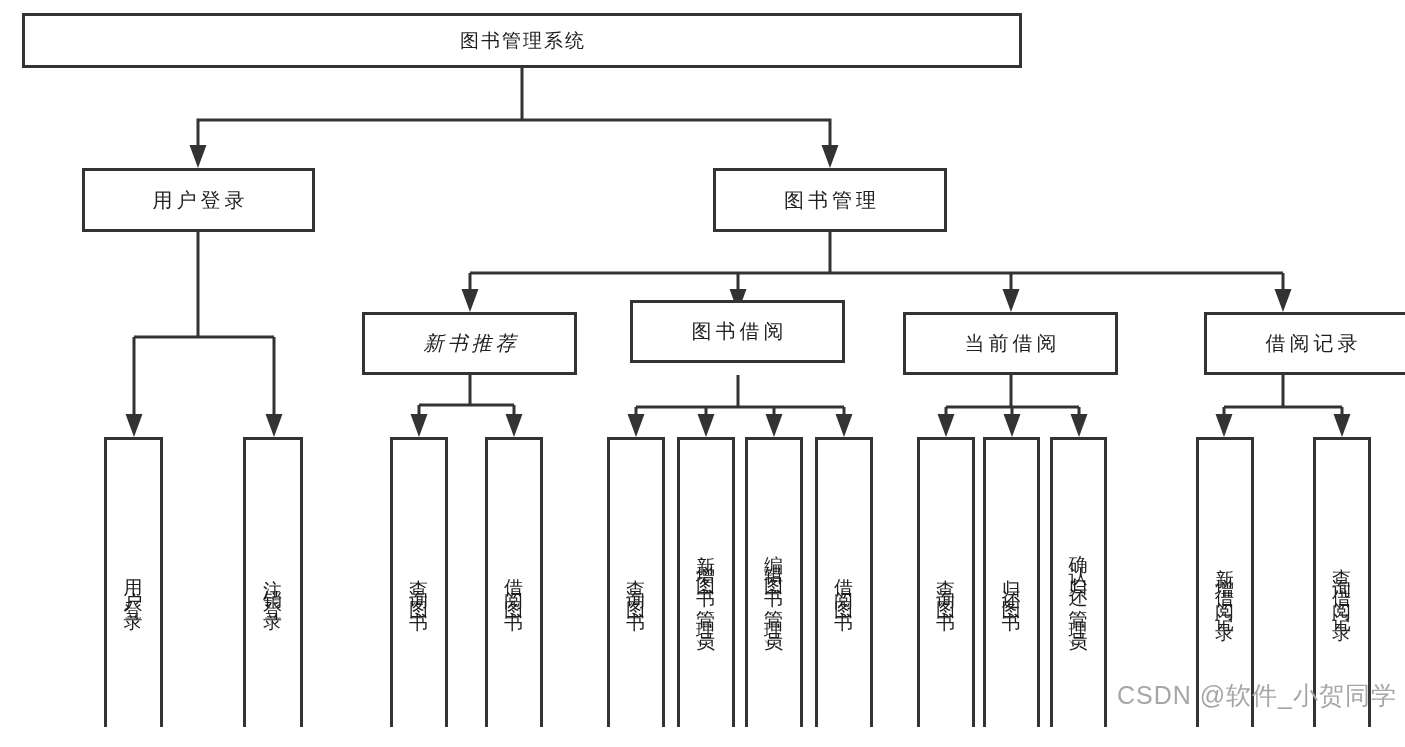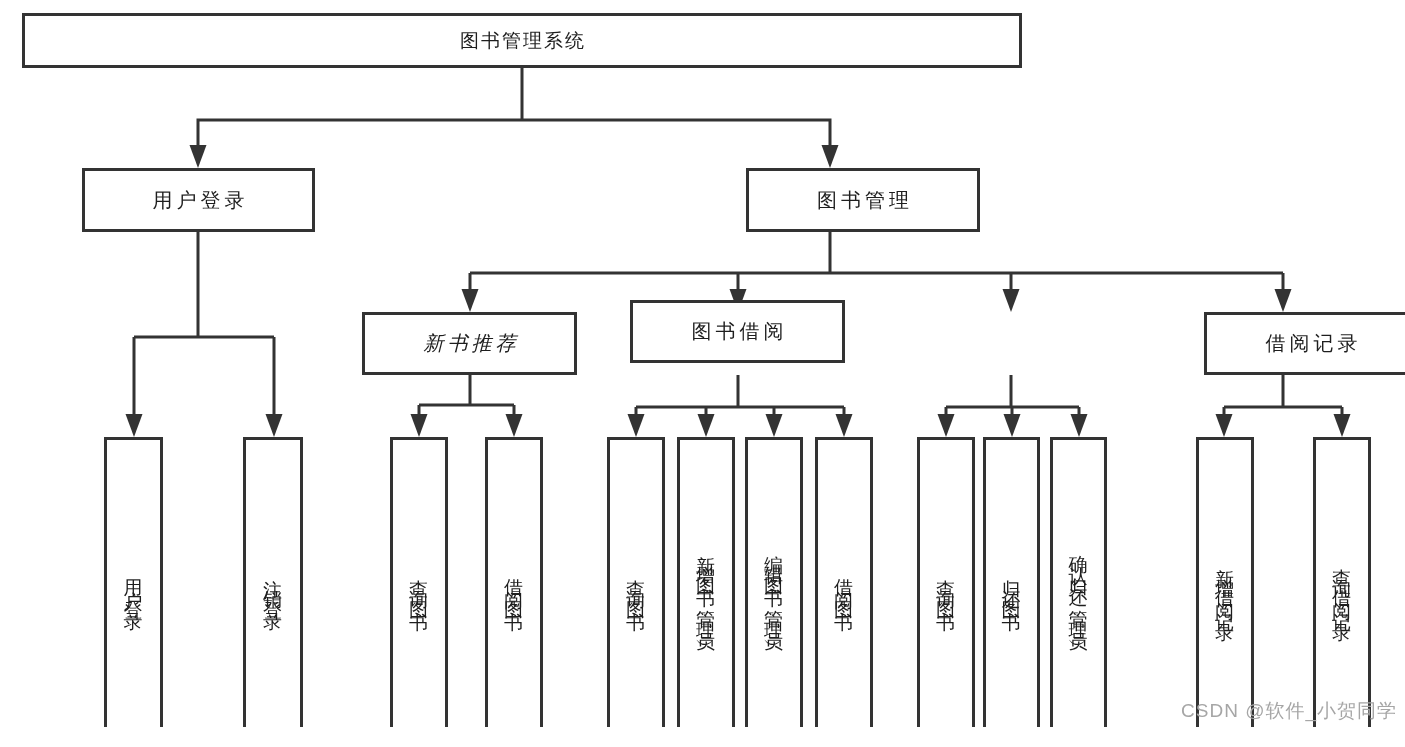--- a/index.html
+++ b/index.html
@@ -43,22 +43,22 @@
     writing-mode: vertical-rl;
     text-orientation: mixed;
     font-size: 19px;
     letter-spacing: 11px;
     line-height: 1;
     white-space: nowrap;
   }
   .watermark {
     position: absolute;
     right: 8px;
-    bottom: 3px;
-    font-size: 19px;
+    bottom: 15px;
+    font-size: 25px;
     color: #a6a6a6;
     letter-spacing: 1px;
     z-index: 6;
     white-space: nowrap;
   }
 </style>
 </head>
 <body>
 
 <div class="stage">
@@ -99,24 +99,25 @@
       <polygon points="1003.5,414 1020.5,414 1012,437"></polygon>
       <polygon points="1070.5,414 1087.5,414 1079,437"></polygon>
       <polygon points="1215.5,414 1232.5,414 1224,437"></polygon>
       <polygon points="1333.5,414 1350.5,414 1342,437"></polygon>
     </g>
   </svg>
 
   <div class="node h root-box" style="left:22px; top:13px; width:1000px; height:55px;">图书管理系统</div>
 
   <div class="node h" style="left:82px; top:168px; width:233px; height:64px;">用户登录</div>
-  <div class="node h" style="left:746px; top:168px; width:234px; height:64px;">图书管理</div>
+  <div class="node h" style="left:713px; top:168px; width:234px; height:64px;">图书管理</div>
 
   <div class="node h" style="left:362px; top:312px; width:215px; height:63px;font-style:italic;">新书推荐</div>
   <div class="node h" style="left:630px; top:300px; width:215px; height:63px;">图书借阅</div>
+  <div class="node h" style="left:903px; top:312px; width:215px; height:63px;">当前借阅</div>
   <div class="node h" style="left:1176px; top:312px; width:215px; height:63px;margin-left:28px;">借阅记录</div>
 
   <div class="node v" style="left:104px; top:437px; width:59px; height:298px;">用户登录</div>
   <div class="node v" style="left:243px; top:437px; width:60px; height:298px;">注销登录</div>
 
   <div class="node v" style="left:390px; top:437px; width:58px; height:298px;">查询图书</div>
   <div class="node v" style="left:485px; top:437px; width:58px; height:298px;">借阅图书</div>
 
   <div class="node v" style="left:607px; top:437px; width:58px; height:298px;">查询图书</div>
   <div class="node v" style="left:677px; top:437px; width:58px; height:304px;">新增图书（管理员）</div>

